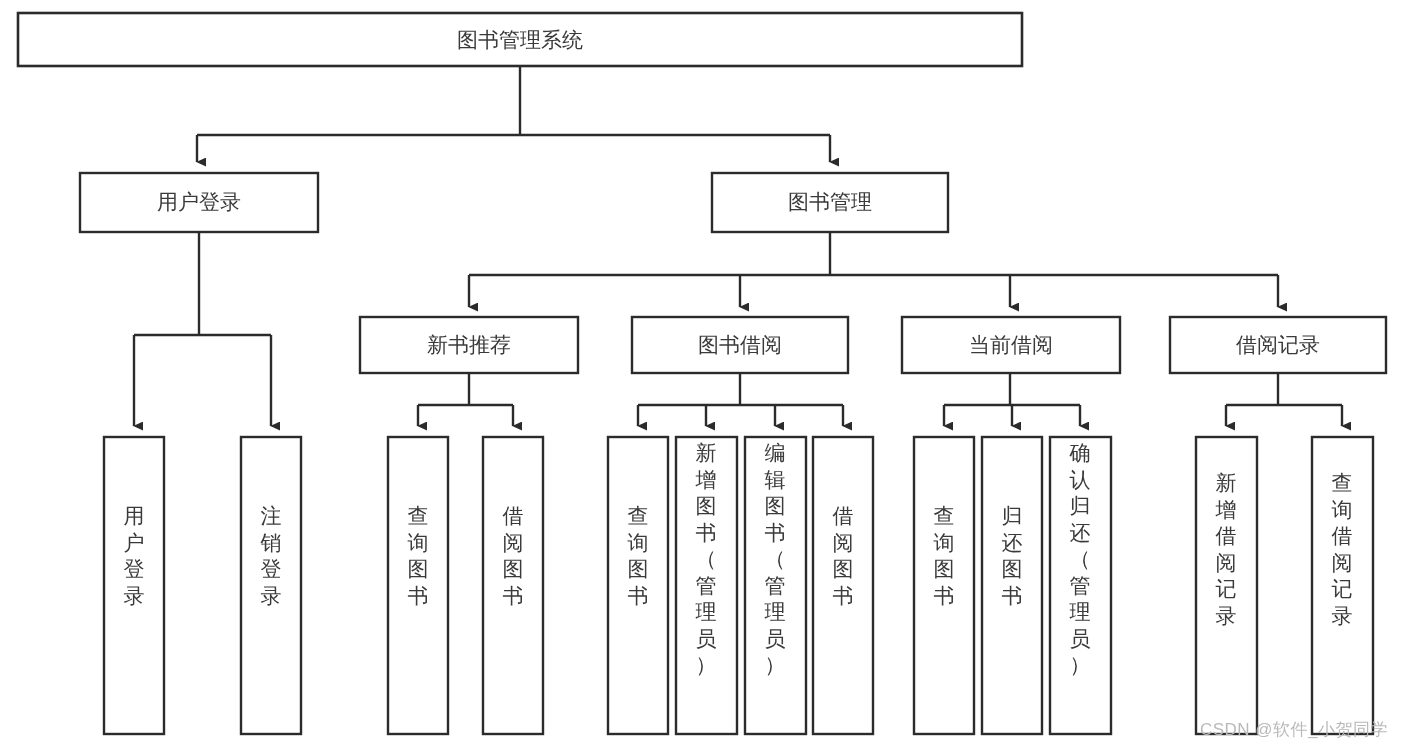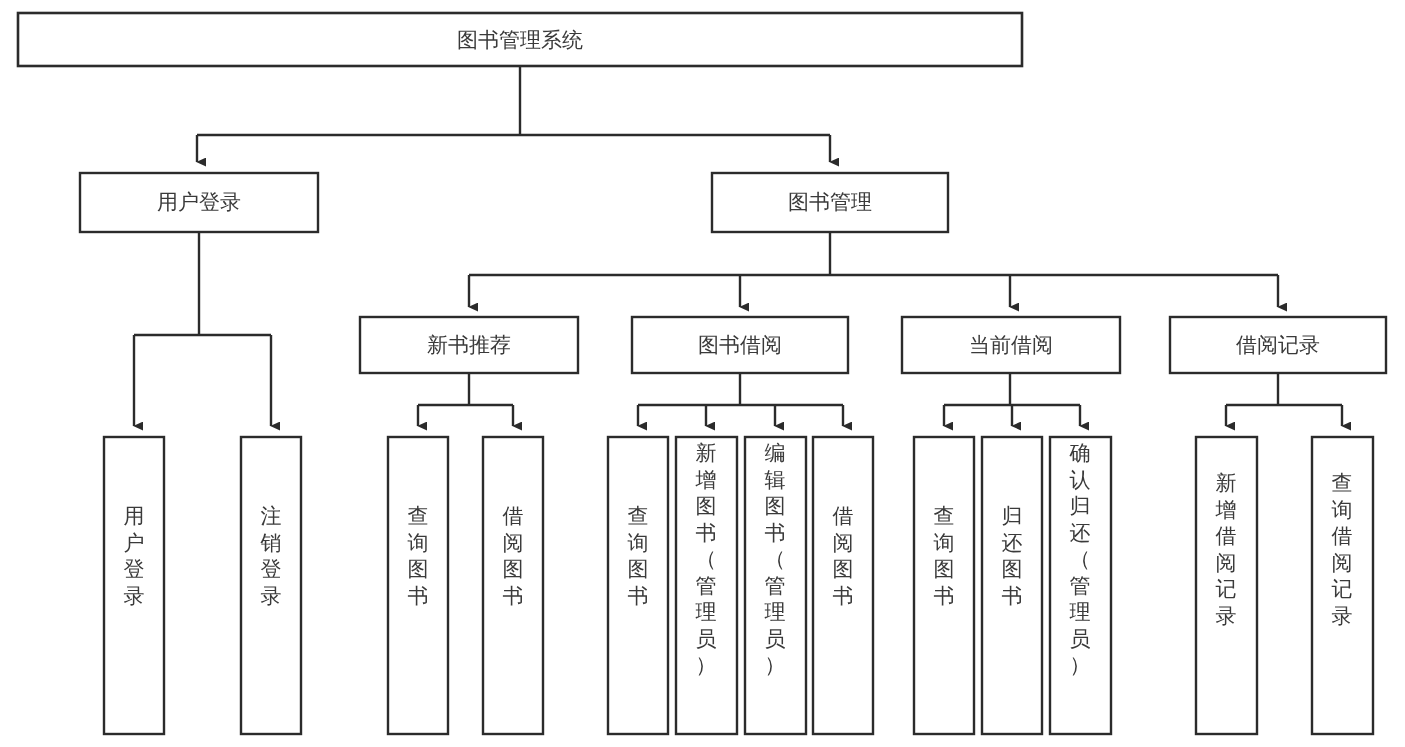--- a/index.html
+++ b/index.html
@@ -214,13 +214,14 @@
       <rect class="node-rect" x="1196" y="437" width="61" height="297"></rect>
       <text class="node-label-v" x="1226" y="490"><tspan x="1226" y="490">新</tspan><tspan x="1226" y="516.5">增</tspan><tspan x="1226" y="543">借</tspan><tspan x="1226" y="569.5">阅</tspan><tspan x="1226" y="596">记</tspan><tspan x="1226" y="622.5">录</tspan></text>
     </g>
 
     <g>
       <rect class="node-rect" x="1312" y="437" width="61" height="297"></rect>
       <text class="node-label-v" x="1342" y="490"><tspan x="1342" y="490">查</tspan><tspan x="1342" y="516.5">询</tspan><tspan x="1342" y="543">借</tspan><tspan x="1342" y="569.5">阅</tspan><tspan x="1342" y="596">记</tspan><tspan x="1342" y="622.5">录</tspan></text>
     </g>
   </svg>
 
+  <div class="watermark-text">CSDN @软件_小贺同学</div>
 </div>
 
 </body></html>

